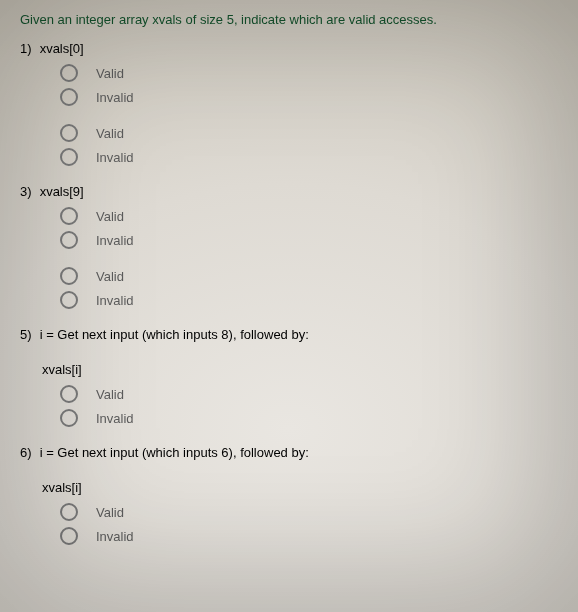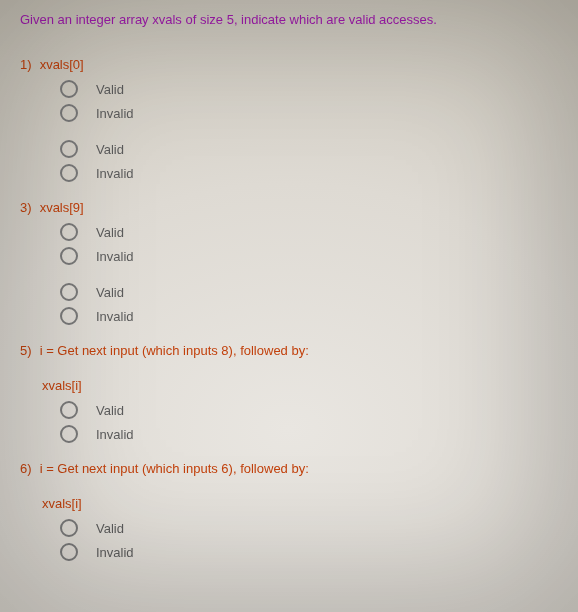--- a/index.html
+++ b/index.html
@@ -17,29 +17,29 @@
                 #aea797 100%);
     color: #5e5e5e;
   }
   .page {
     padding: 12px 20px 0 20px;
     box-sizing: border-box;
     filter: blur(0.3px);
   }
   .intro {
     font-size: 13px;
-    color: #a21caf;
-    margin-bottom: 30px;
+    color: #14532d;
+    margin-bottom: 14px;
   }
   .question {
     margin-bottom: 18px;
   }
   .q-label {
     font-size: 13px;
-    color: #c2410c;
+    color: #000000;
     margin-bottom: 8px;
   }
   .q-label .num {
     display: inline-block;
     min-width: 16px;
   }
   .q-label .sub {
     display: block;
     margin-left: 22px;
     margin-top: 20px;

